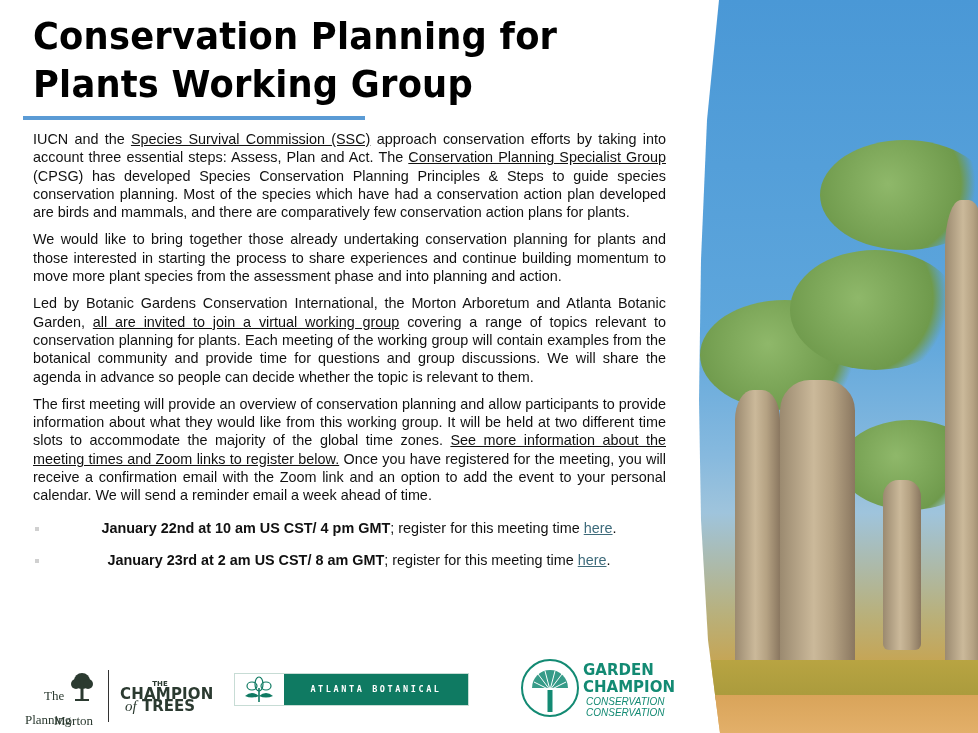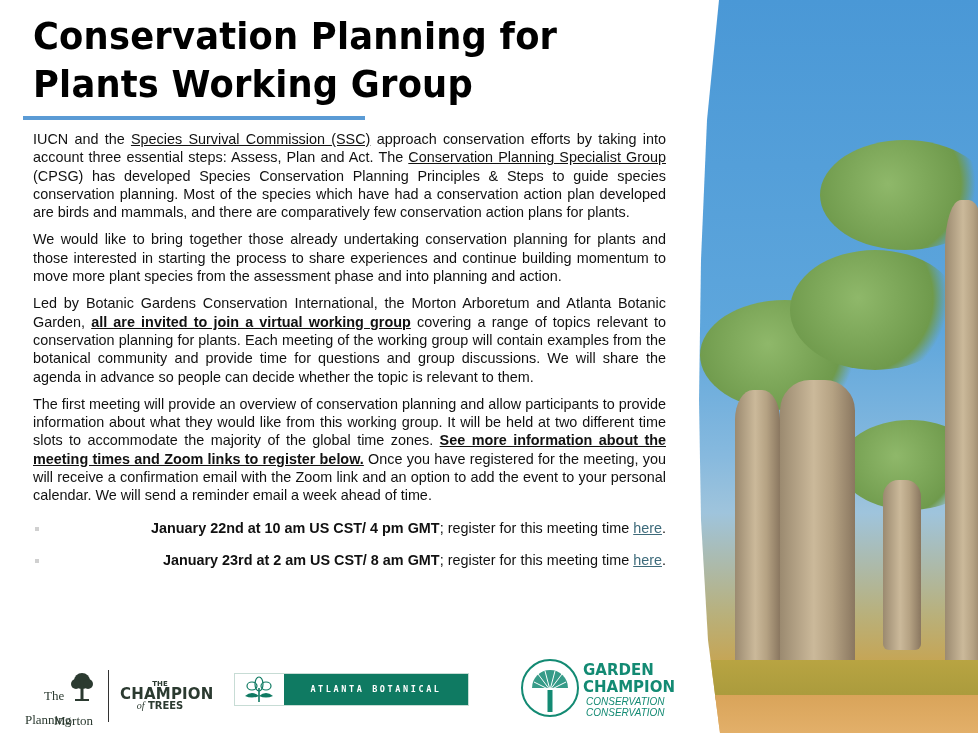--- a/index.html
+++ b/index.html
@@ -2,42 +2,42 @@
 <html><head>
   <meta charset="utf-8">
   <style>
     html, body { margin:0; padding:0; }
     body { width:978px; height:733px; position:relative; overflow:hidden; background:#ffffff; font-family:"Liberation Sans", sans-serif; color:#111; }
     .title { position:absolute; left:33px; top:12px; width:640px; font-family:"DejaVu Sans", sans-serif; font-weight:bold; font-size:38px; line-height:48px; letter-spacing:0.2px; color:#000; transform:scaleX(0.93); transform-origin:left top; }
     .rule { position:absolute; left:23px; top:116px; width:342px; height:4px; background:#5b9bd5; }
     .body { position:absolute; left:33px; top:130px; width:633px; font-size:14.4px; line-height:18.3px; text-align:justify; }
     .body p { margin:0 0 9px 0; }
     .u { text-decoration:underline; }
-    .bu { font-weight:bold; text-decoration:underline; }
+    .bu { font-weight:normal; text-decoration:underline; }
     .bullets { list-style:none; margin:4px 0 0 0; padding:0; }
-    .bullets li { position:relative; padding-left:19px; margin-bottom:8px; text-align:right;margin-top:14px; }
+    .bullets li { position:relative; padding-left:19px; margin-bottom:8px; text-align:center;margin-top:14px; }
     .bullets li::before { content:""; position:absolute; left:2px; top:8px; width:4px; height:4px; background:#d0d0d0; }
     .b { font-weight:bold; }
     .lnk { color:#3d6a7a; text-decoration:underline; }
     .photo { position:absolute; left:0; top:0; width:978px; height:733px; clip-path:polygon(719px 0, 978px 0, 978px 733px, 720px 733px, 708px 640px, 701px 520px, 699px 400px, 701px 260px, 707px 120px); background:linear-gradient(180deg,#4a98d6 0%,#5ea6dc 45%,#86b9de 62%,#9fc4dc 70%,#b9b07a 84%,#c9a24b 92%,#dca258 100%); }
     .trunk { position:absolute; background:linear-gradient(90deg,#9b8a70,#cbb99a 45%,#b5a283 70%,#8a7760); border-radius:40% 40% 6px 6px / 10% 10% 6px 6px; }
     .canopy { position:absolute; border-radius:50%; background:radial-gradient(circle at 40% 40%, #8fb86a, #6f9a4c 60%, rgba(111,154,76,0) 72%); }
     .grass { position:absolute; left:690px; top:660px; width:300px; height:40px; background:linear-gradient(180deg,#b8a442,#a99a3c); }
     .road { position:absolute; left:690px; top:695px; width:300px; height:40px; background:linear-gradient(180deg,#d9a45a,#e3b06a); }
     .logos { position:absolute; left:0; top:650px; width:700px; height:83px; }
     .morton { position:absolute; left:25px; top:12px; width:75px; height:60px; font-family:"Liberation Serif", serif; color:#2b3a30; font-size:13px; line-height:13px; }
     .morton .l1 { position:absolute; left:19px; top:27px; }
     .morton .l2 { position:absolute; left:29px; top:39px;margin-top:13px; }
     .morton .l3 { position:absolute; left:0px; top:51px; }
     .tree-icon { position:absolute; left:44px; top:10px; width:26px; height:30px; }
     .vdiv { position:absolute; left:108px; top:20px; width:1px; height:52px; background:#333; }
     .champ { position:absolute; left:120px; top:30px; width:80px; font-family:"DejaVu Sans", sans-serif; font-weight:bold; color:#2b3a30; text-align:center; }
     .champ .t { font-size:7px; line-height:8px; }
     .champ .c { font-size:15px; line-height:12px; letter-spacing:0.2px; }
-    .champ .o { font-size:10px; line-height:12px; }
+    .champ .o { font-size:15px; line-height:12px; }
     .champ .o i { font-family:"Liberation Serif", serif; font-weight:normal; }
     .abg { position:absolute; left:234px; top:23px; width:233px; height:31px; border:1px solid #c7dcd5; background:#ffffff; }
     .abg .mark { position:absolute; left:0; top:0; width:48px; height:31px; }
     .abg .band { position:absolute; left:49px; top:0; right:0; height:31px; background:#0f7a62; color:#fff; font-family:"DejaVu Sans Mono", monospace; font-size:8.5px; letter-spacing:2.6px; line-height:31px; text-align:center; font-weight:bold; }
     .bgci { position:absolute; left:520px; top:8px; width:170px; height:64px; }
     .bgci .seal { position:absolute; left:0; top:0; width:60px; height:60px; }
     .bgci .w1 { position:absolute; left:63px; top:4px; font-family:"DejaVu Sans", sans-serif; font-weight:bold; font-size:15px; line-height:17px; color:#138a73; }
     .bgci .w3 { position:absolute; left:66px; top:38px; font-family:"Liberation Sans", sans-serif; font-size:10px; line-height:11px; color:#138a73; text-align:center; width:76px;font-style:italic; }
   </style>
 </head>

